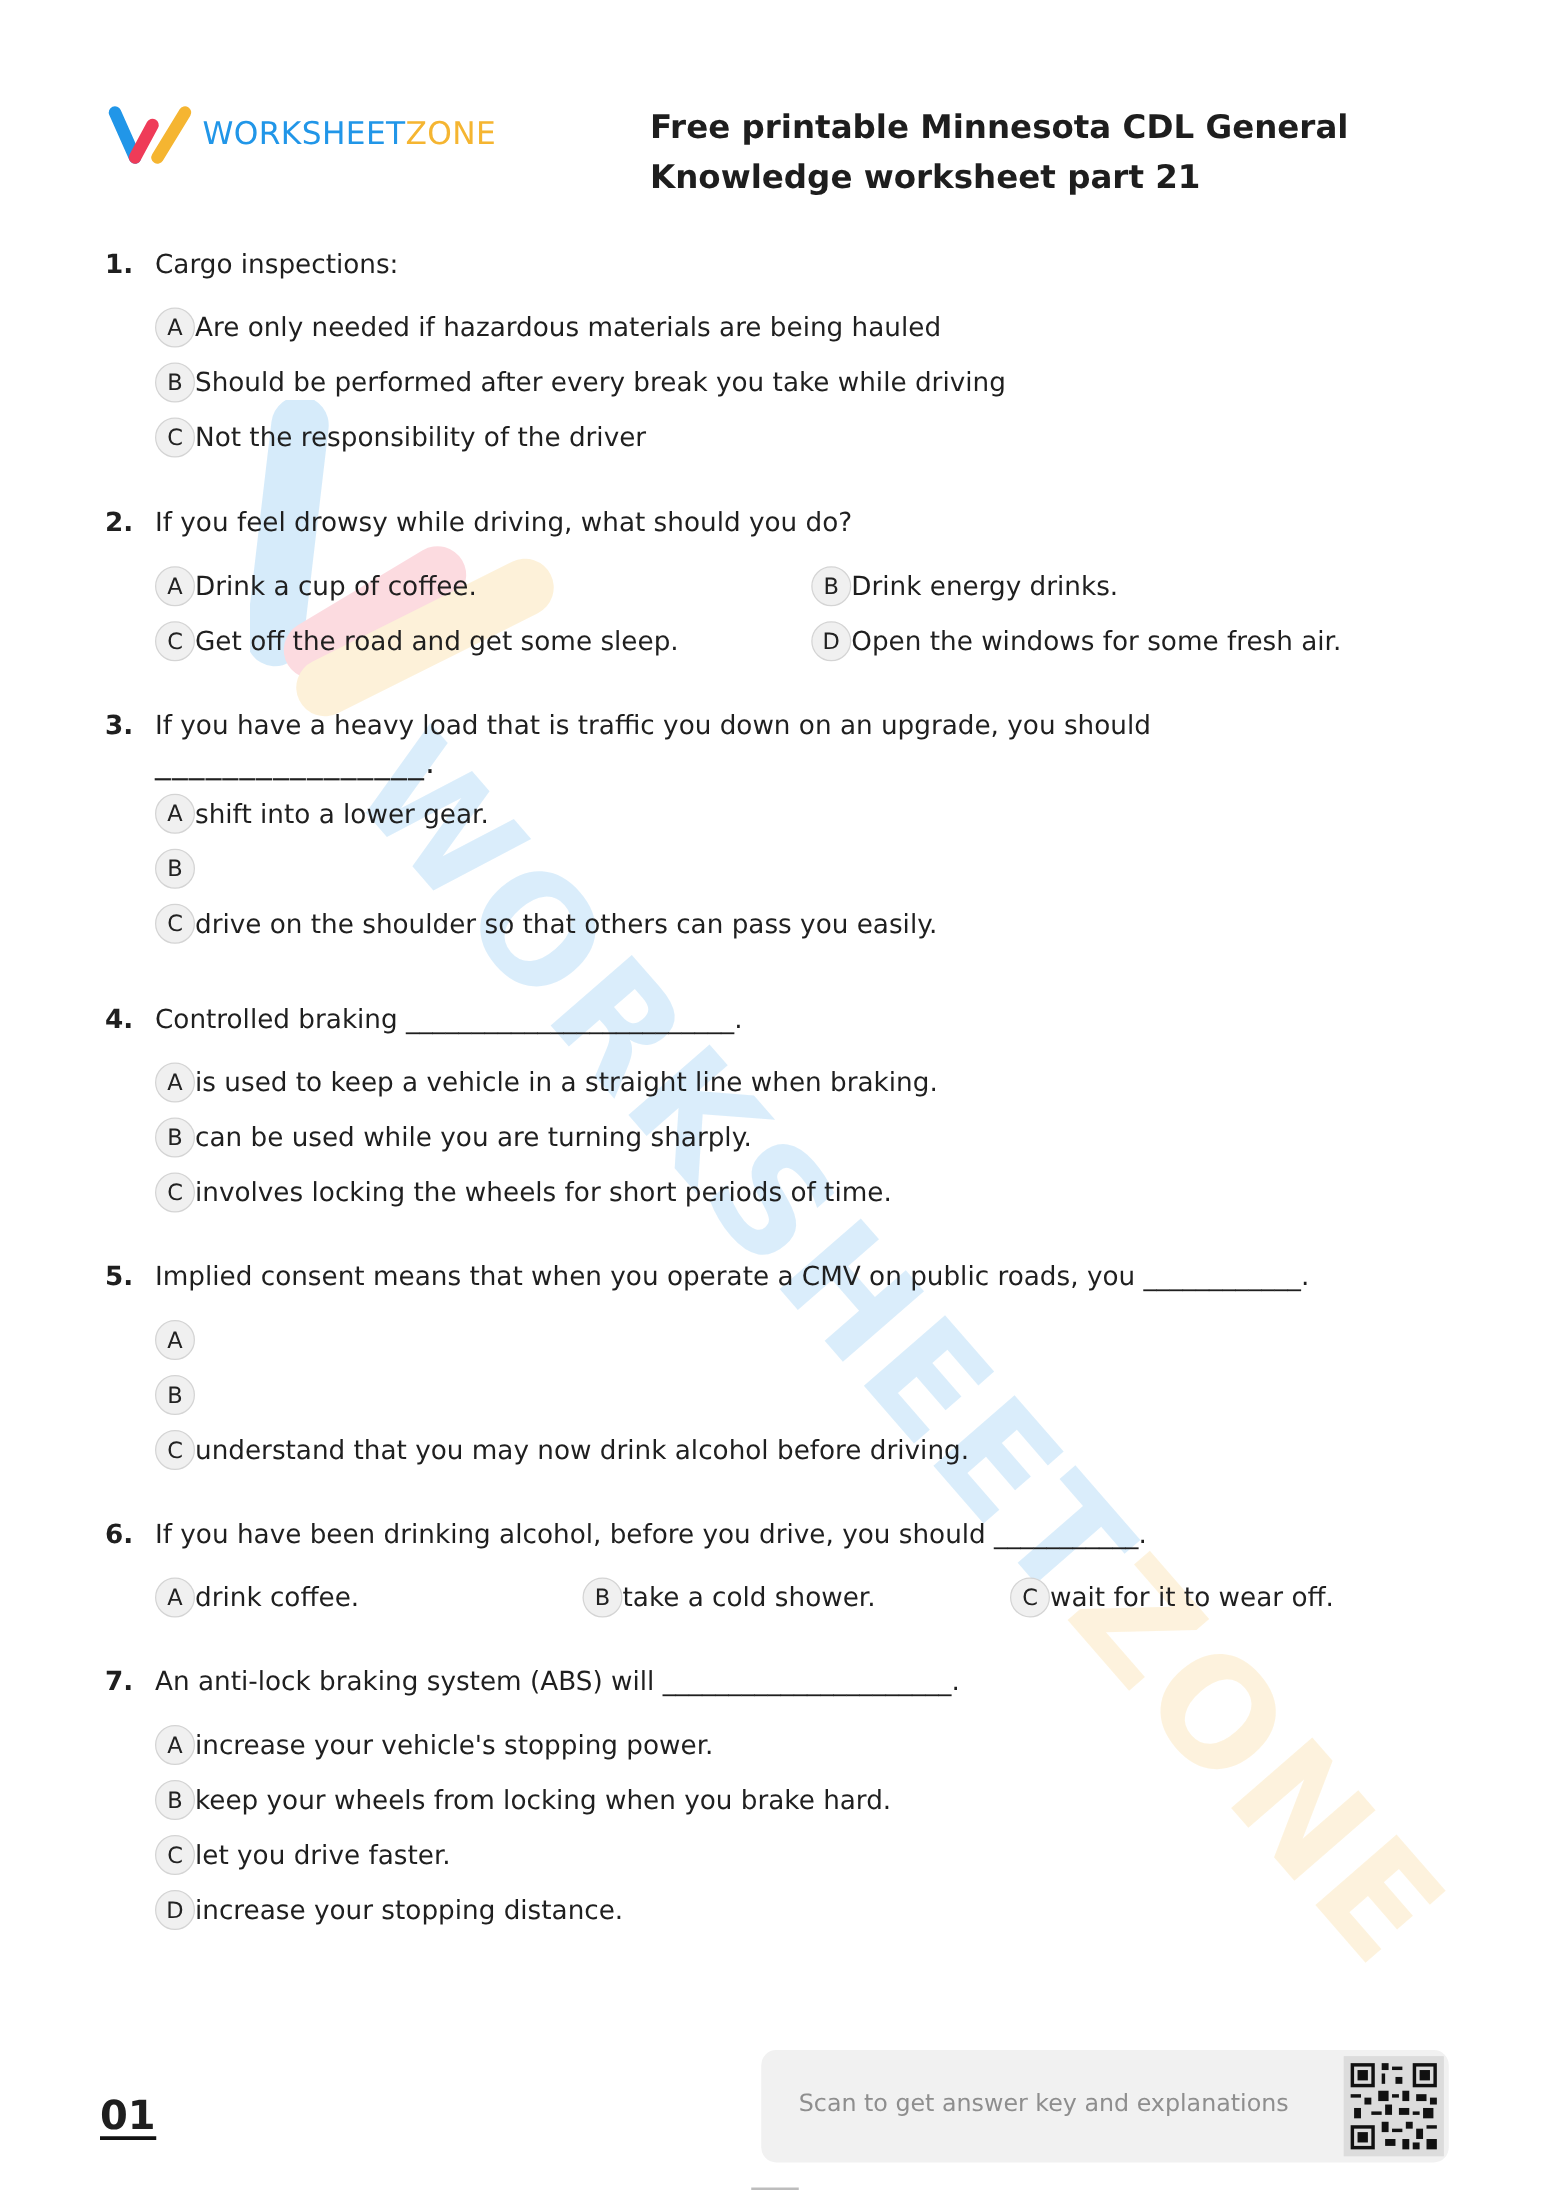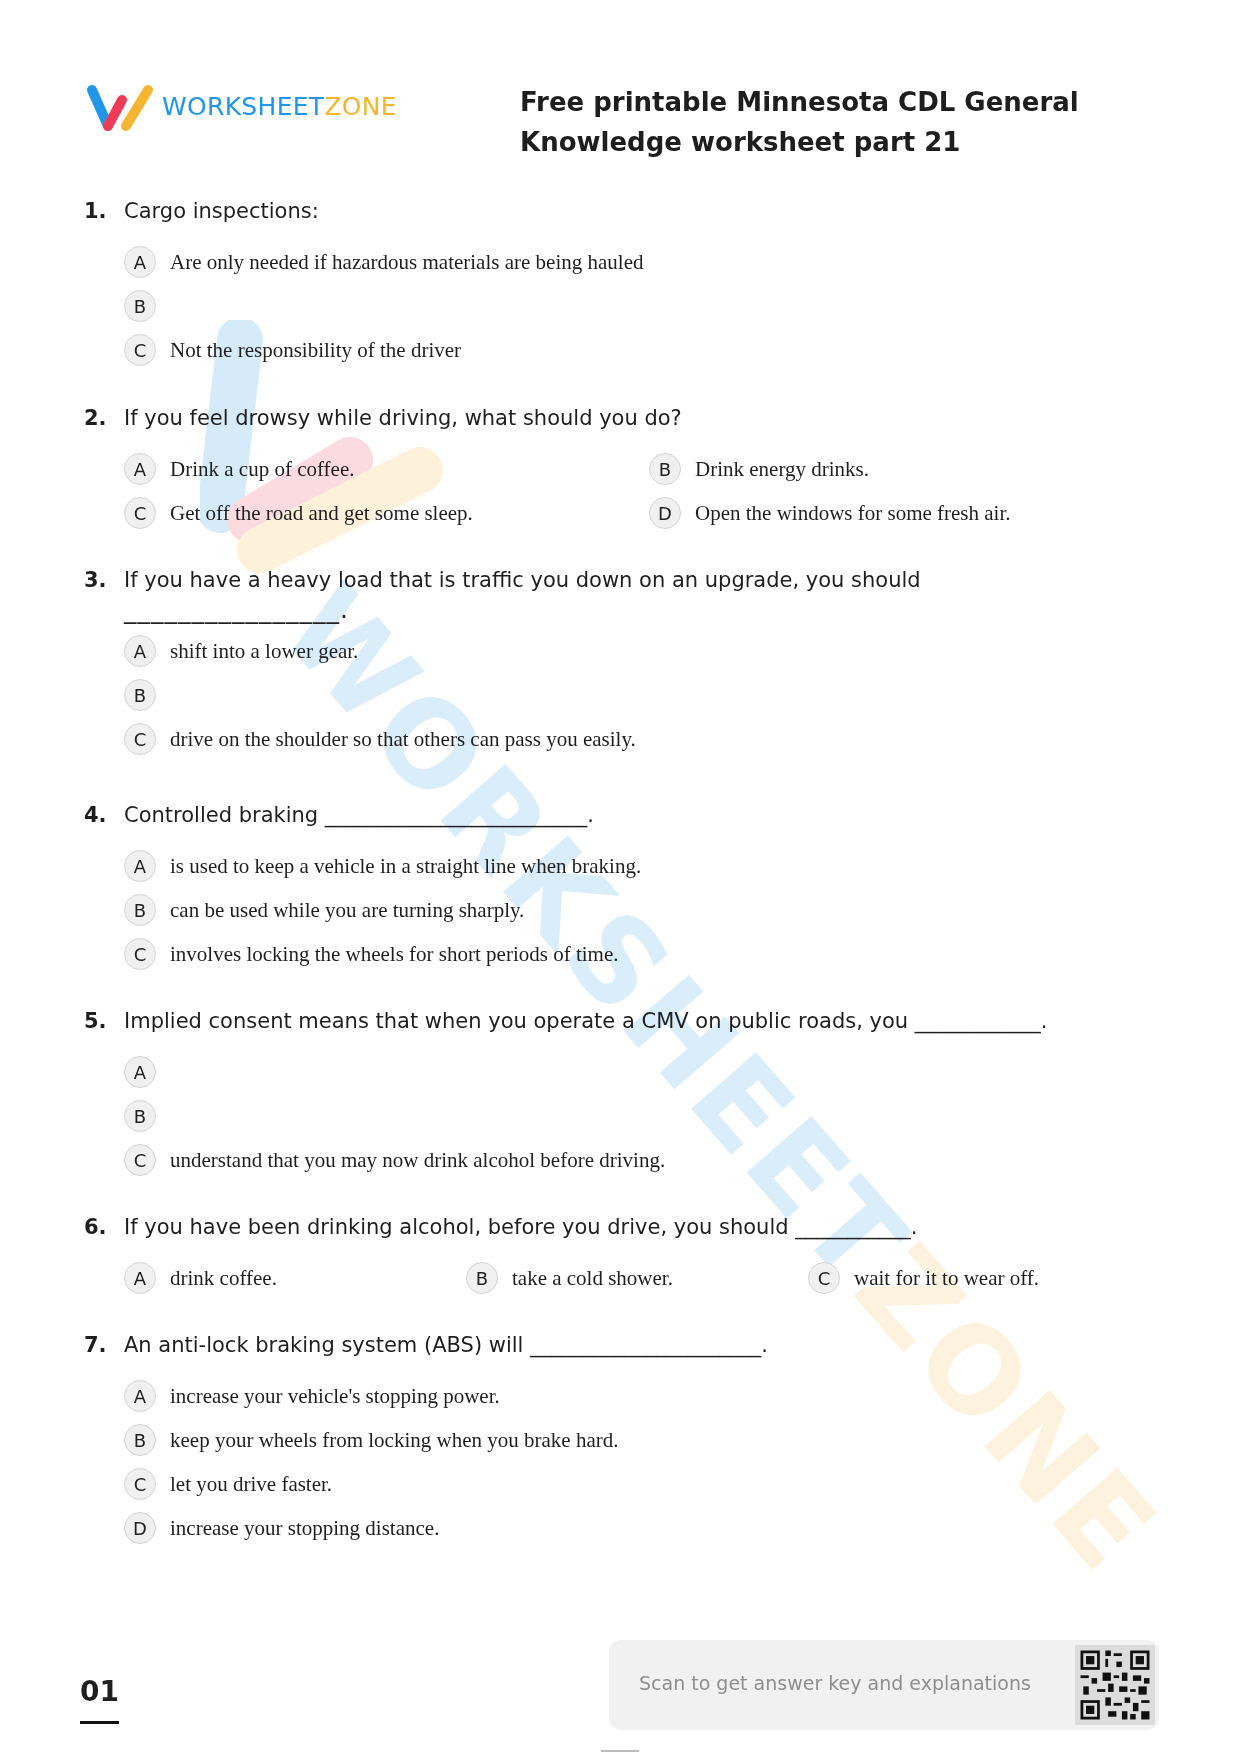--- a/index.html
+++ b/index.html
@@ -43,28 +43,28 @@
   .opts { margin-left: 40px; margin-top: 14px; }
   .opt-row { display: flex; height: 44px; align-items: center; }
   .opt { display: flex; align-items: center; }
   .badge {
     width: 32px; height: 32px; border-radius: 50%;
     background: #f0f0f0; border: 1px solid #d4d4d4;
     display: flex; align-items: center; justify-content: center;
     font-size: 18px; color: #222; flex: none;
     box-sizing: border-box;
   }
-  .opt-text { margin-left: 14px; font-size: 21px; white-space: nowrap; font-family: Liberation Serif, serif; }
+  .opt-text { margin-left: 0; font-size: 21px; white-space: nowrap; }
   .col2 .opt { width: 560px; }
   .col3 .opt { width: 342px; }
 
   
   .page-num {
-    left: 80px; top: 1676px; font-size: 28px; font-weight: bold;
-    border-bottom: 3px solid #111; line-height: 32px; padding-bottom: 13px;
+    left: 80px; top: 1676px; font-size: 32px; font-weight: bold;
+    border-bottom: 3px solid #111; line-height: 32px; padding-bottom: 1px;
   }
   .scan-box {
     left: 609px; top: 1640px; width: 550px; height: 90px;
     background: #f1f1f1; border-radius: 12px;
   }
   .scan-text {
     left: 639px; top: 1672px; font-size: 19px; color: #8e8e8e;
   }
   .qr {
     left: 1075px; top: 1645px; width: 80px; height: 80px;
@@ -105,20 +105,21 @@
   <div class="opts">
     <div class="opt-row">
         <div class="opt">
           <span class="badge">A</span>
           <span class="opt-text">Are only needed if hazardous materials are being hauled</span>
         </div>
       </div>
     <div class="opt-row">
         <div class="opt">
           <span class="badge">B</span>
+          <span class="opt-text">Should be performed after every break you take while driving</span>
         </div>
       </div>
     <div class="opt-row">
         <div class="opt">
           <span class="badge">C</span>
           <span class="opt-text">Not the responsibility of the driver</span>
         </div>
       </div>
   </div>
 </div>

